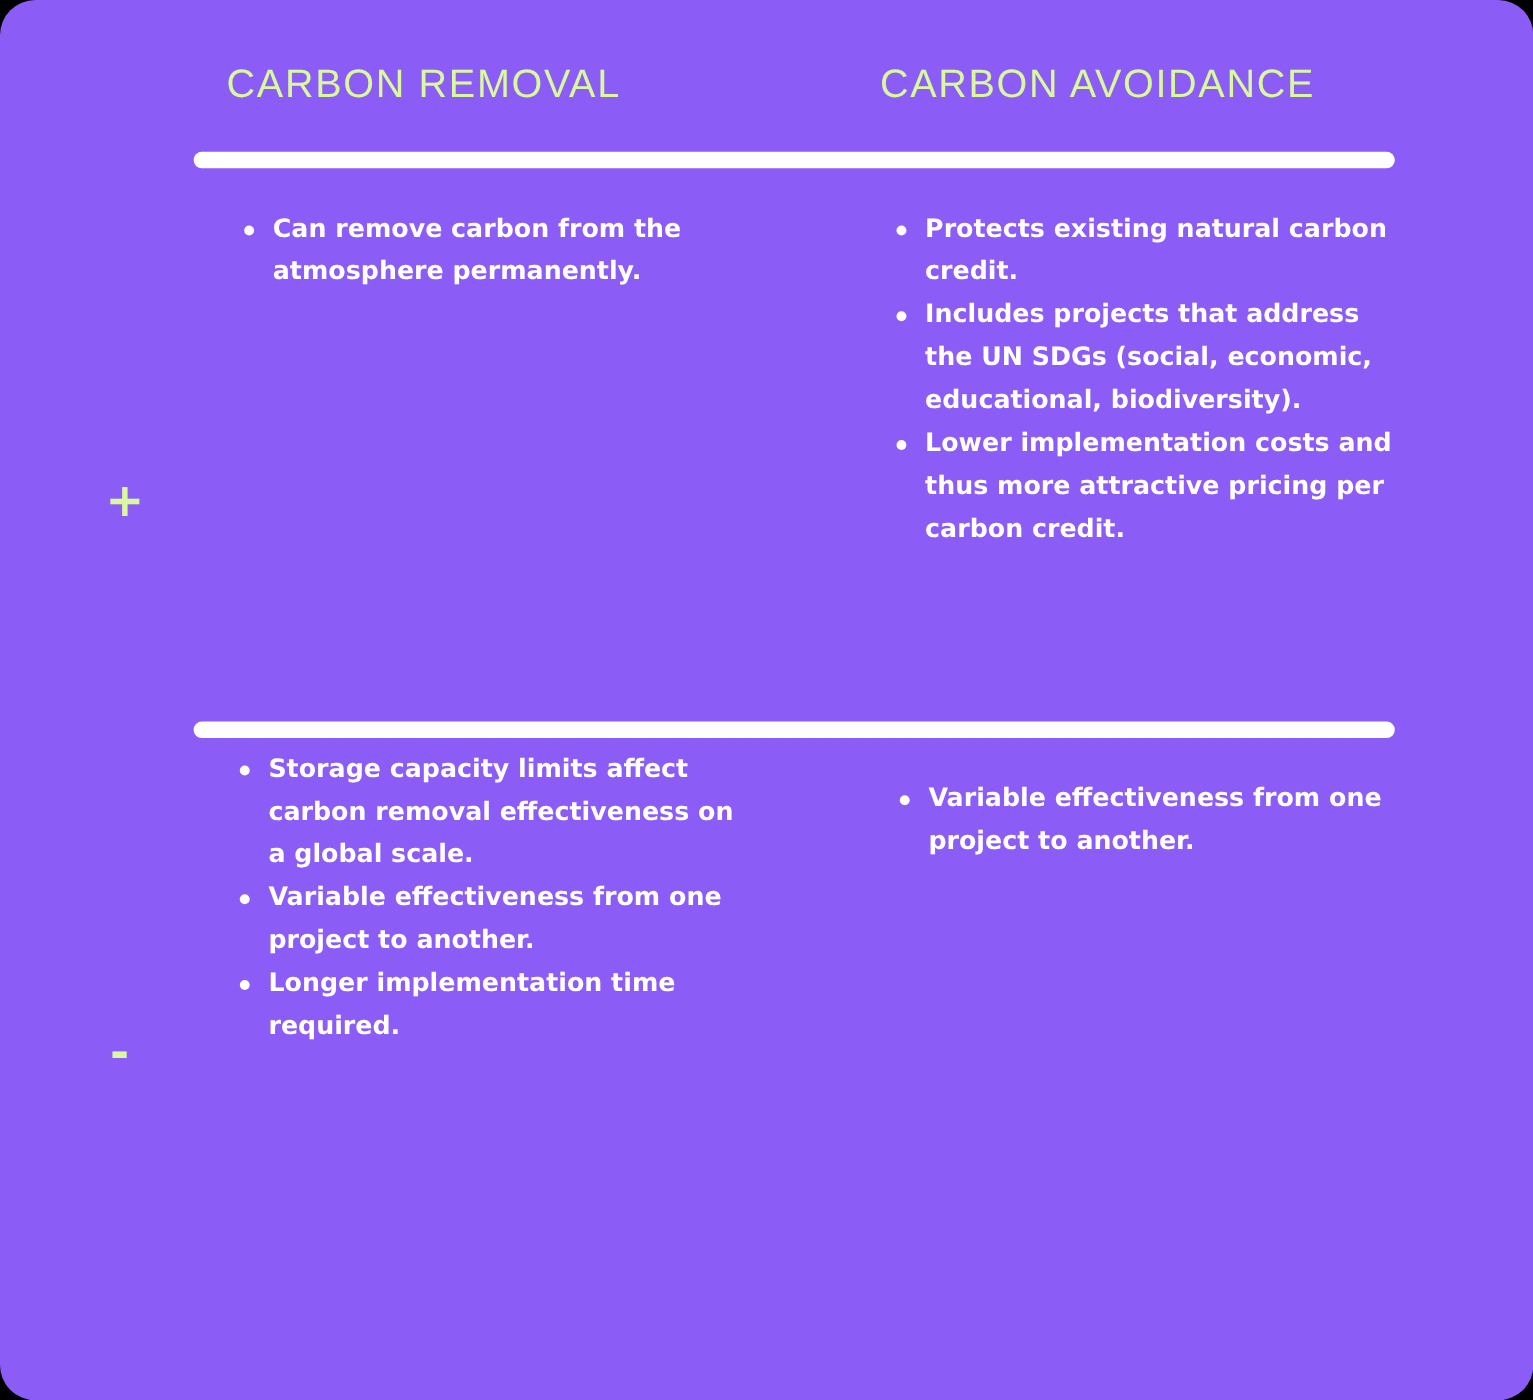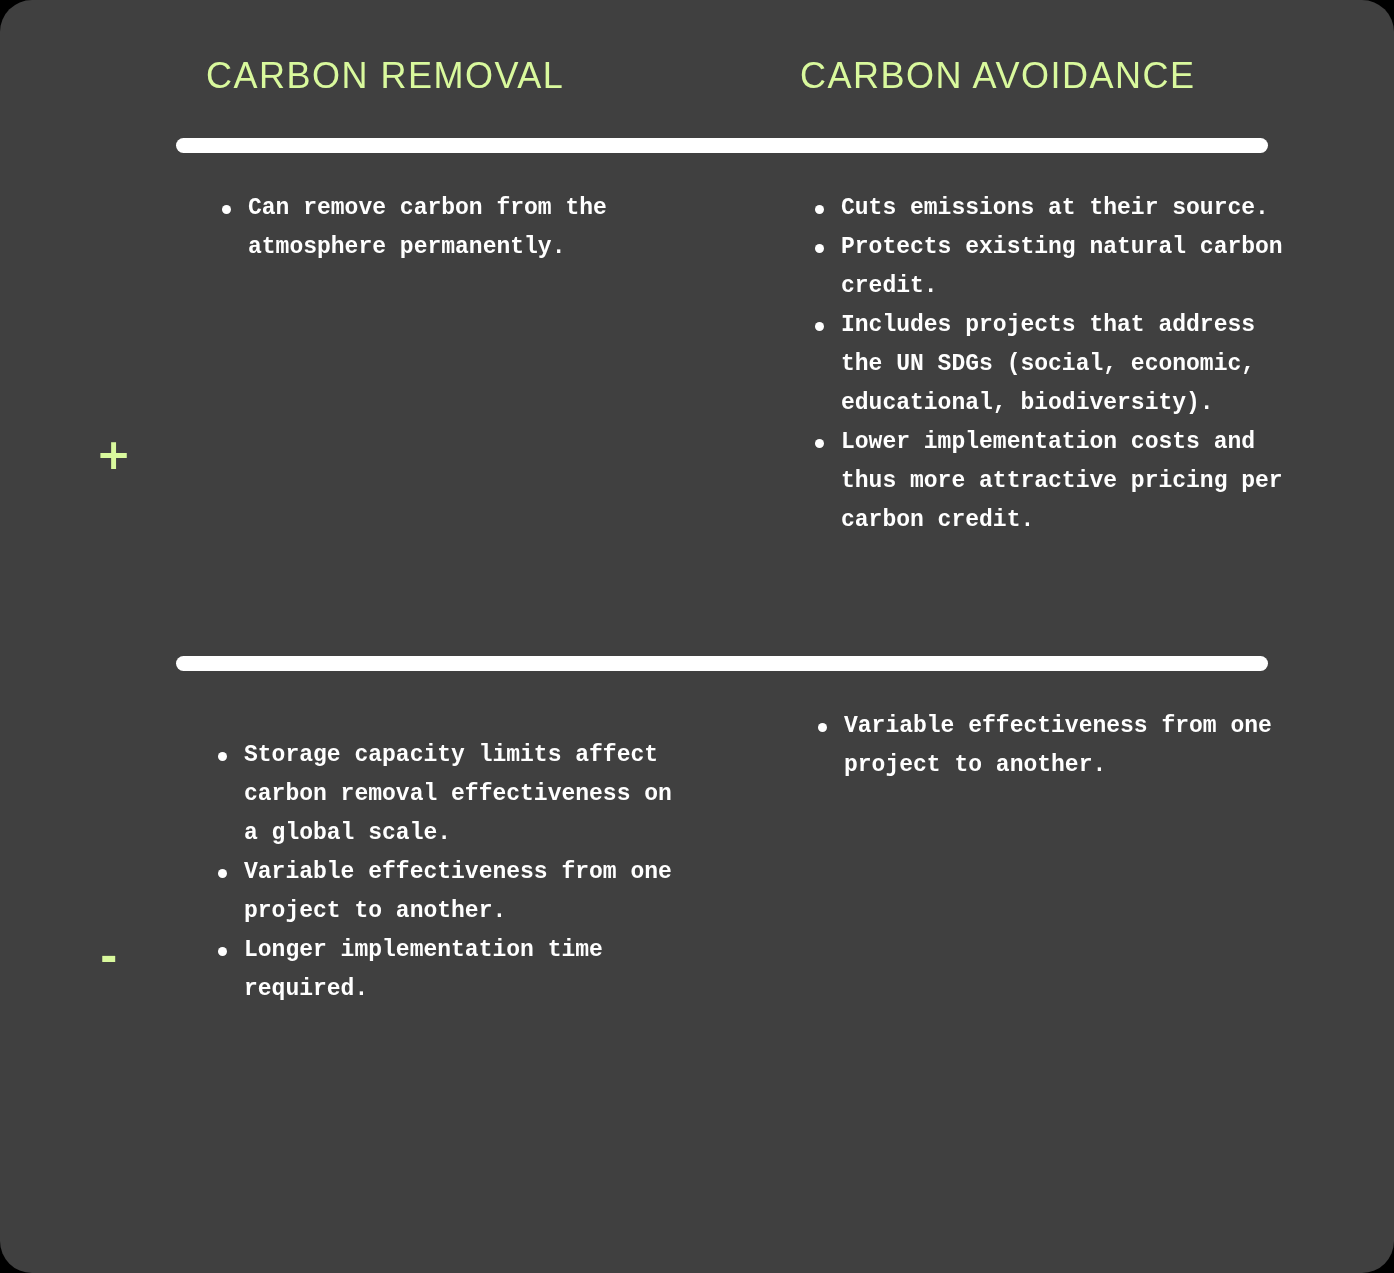--- a/index.html
+++ b/index.html
@@ -11,21 +11,21 @@
       width: 1394px;
       height: 1273px;
       position: relative;
       overflow: hidden;
     }
     .card {
       position: absolute;
       left: 0; top: 0;
       width: 1394px;
       height: 1273px;
-      background: #404040;
+      background: #8b5cf6;
       border-radius: 32px;
       font-family: "Liberation Sans", sans-serif;
     }
     .col-title {
       position: absolute;
       top: 54px;
       font-size: 36px;
       letter-spacing: 1.5px;
       color: #d9f99d;
       font-weight: normal;
@@ -63,55 +63,53 @@
       list-style: none;
       color: #ffffff;
       font-family: "DejaVu Sans", sans-serif;
       font-weight: bold;
       font-size: 23px;
       line-height: 39px;
     }
     ul.bullets li {
       position: relative;
       padding-left: 26px;
-      font-family: Liberation Mono, monospace;
     }
     ul.bullets li::before {
       content: "";
       position: absolute;
       left: 0;
       top: 16px;
       width: 9px;
       height: 9px;
       border-radius: 50%;
       background: #ffffff;
     }
     .list-removal-pros { left: 222px; top: 189px; width: 490px; }
     .list-avoidance-pros { left: 815px; top: 189px; width: 470px; }
-    .list-removal-cons { left: 218px; top: 736px; width: 470px; }
+    .list-removal-cons { left: 218px; top: 680px; width: 470px; }
     .list-avoidance-cons { left: 818px; top: 707px; width: 480px; }
   </style>
 </head>
 <body>
 
 <div class="card">
 
   <h2 class="col-title title-removal">CARBON REMOVAL</h2>
   <h2 class="col-title title-avoidance">CARBON AVOIDANCE</h2>
 
   <div class="divider divider-top"></div>
 
   <div class="row-sign sign-plus">+</div>
 
   <ul class="bullets list-removal-pros">
     <li>Can remove carbon from the atmosphere permanently.</li>
   </ul>
 
   <ul class="bullets list-avoidance-pros">
-    <li>Cuts emissions at their source.</li>
     <li>Protects existing natural carbon credit.</li>
     <li>Includes projects that address the UN SDGs (social, economic, educational, biodiversity).</li>
     <li>Lower implementation costs and thus more attractive pricing per carbon credit.</li>
   </ul>
 
   <div class="divider divider-mid"></div>
 
   <div class="row-sign sign-minus">-</div>
 
   <ul class="bullets list-removal-cons">

